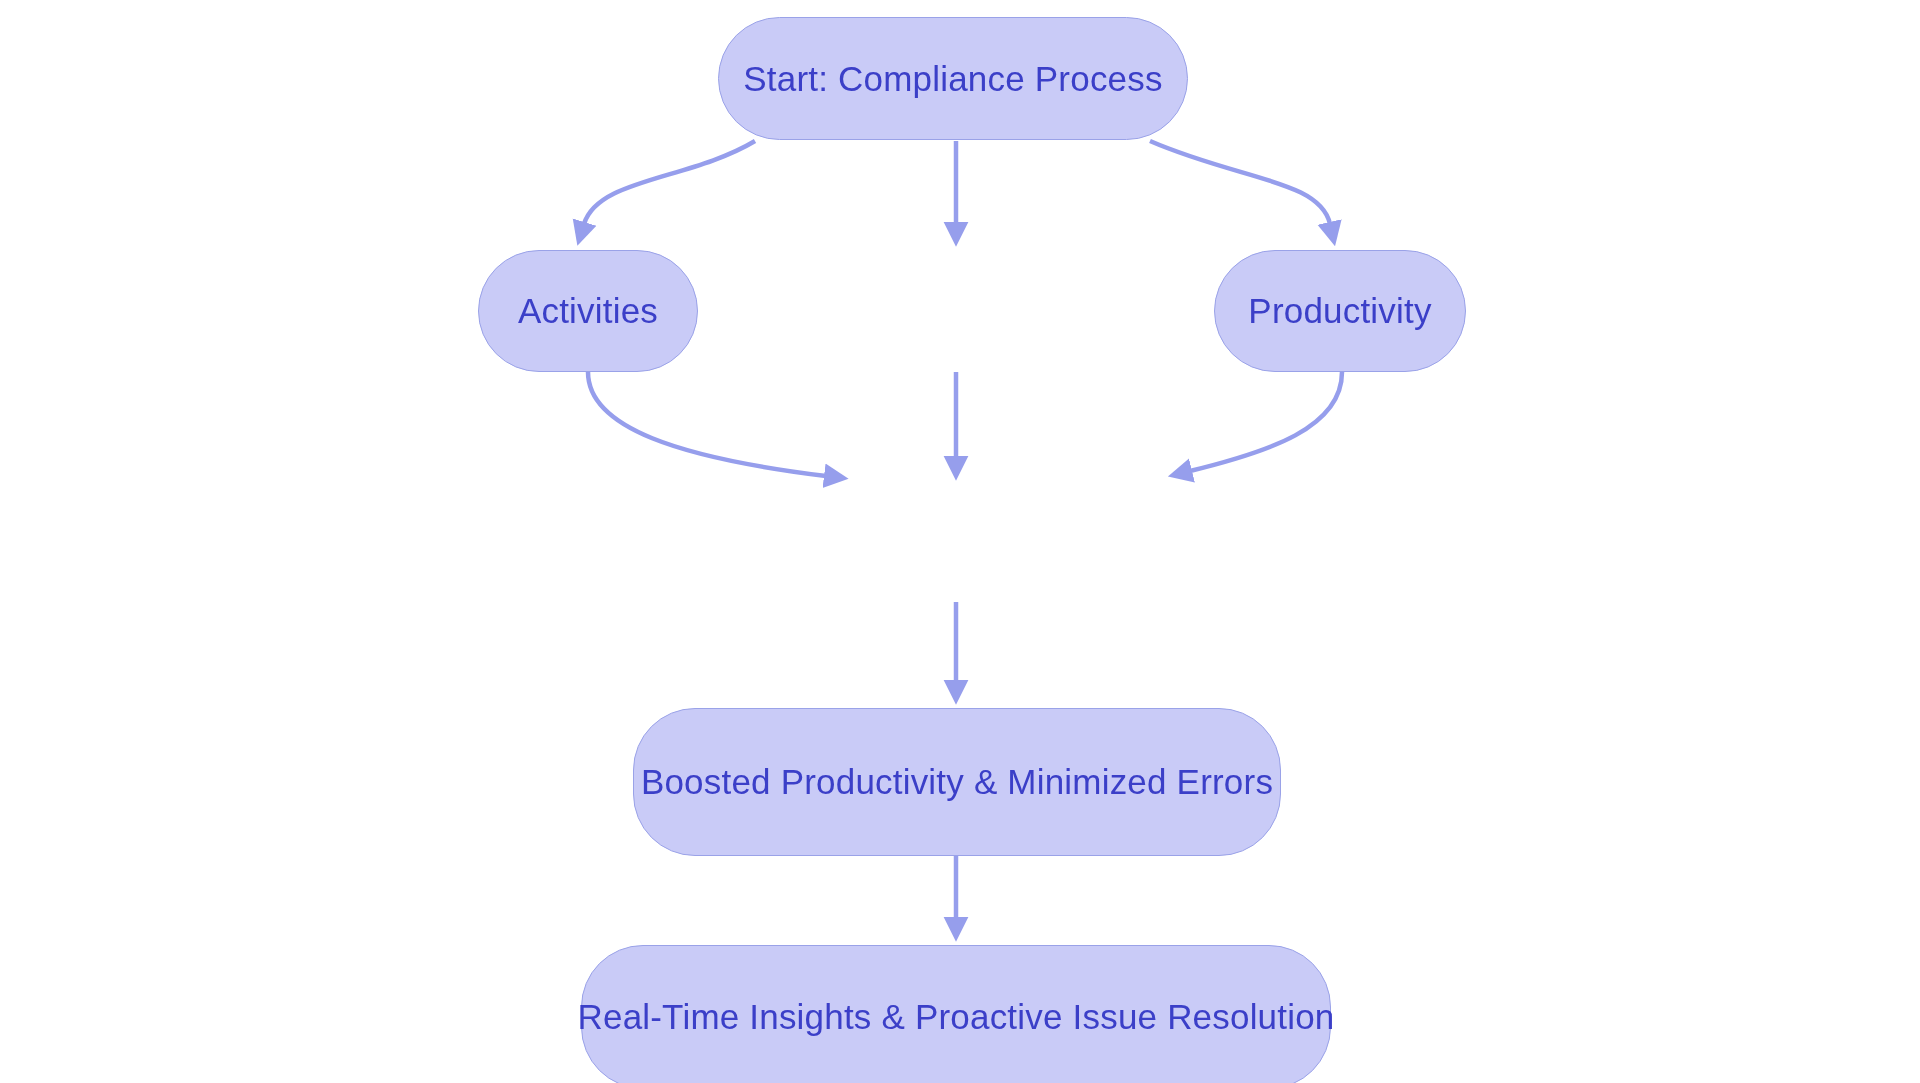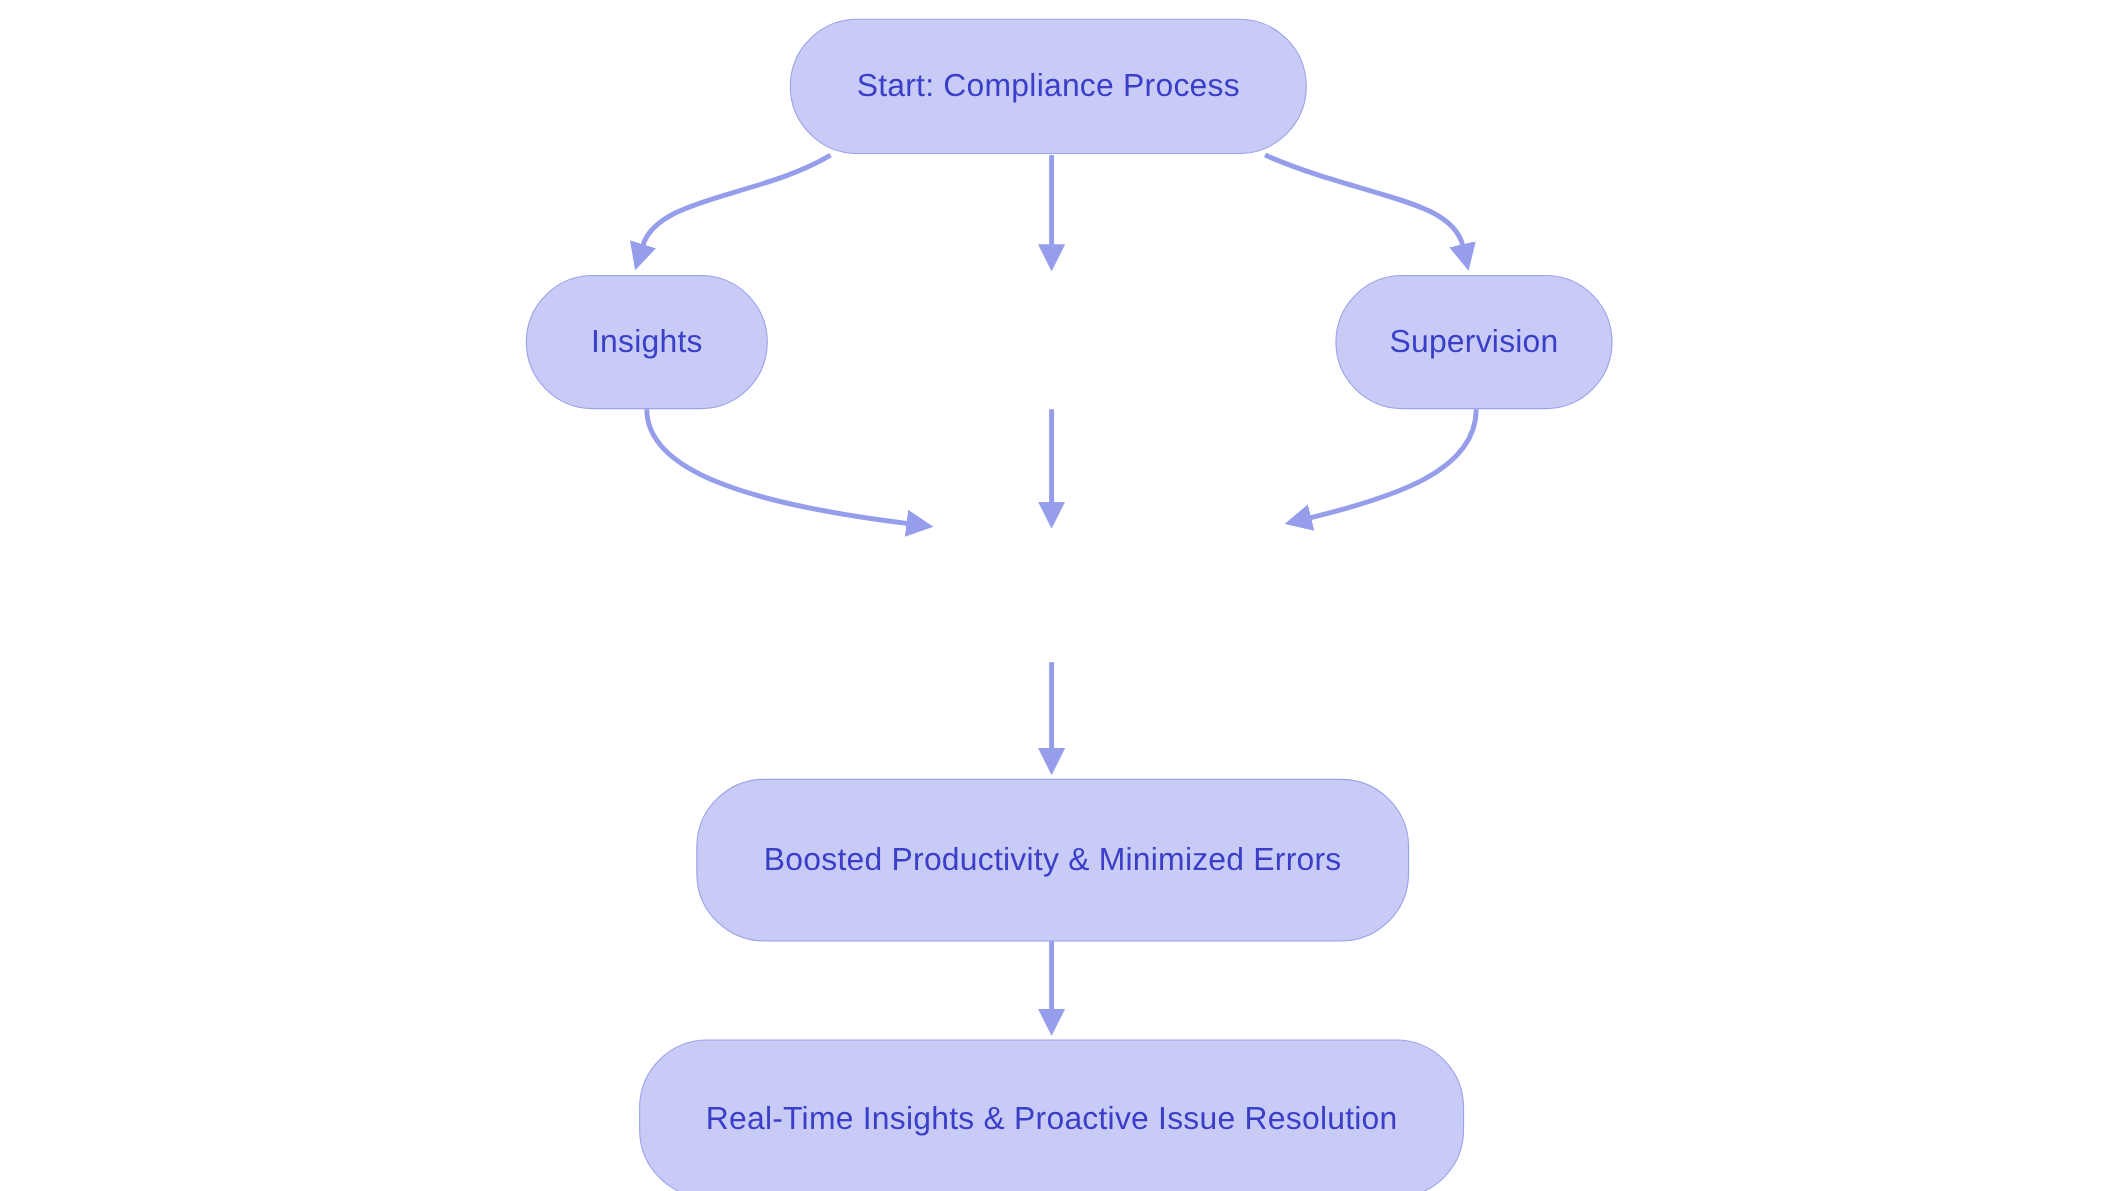--- a/index.html
+++ b/index.html
@@ -30,21 +30,21 @@
     position:absolute;
     box-sizing:border-box;
     background:var(--node-fill);
     border:1.6px solid var(--node-border);
     border-radius:62px;
     display:flex;align-items:center;justify-content:center;
     text-align:center;
   }
   .node span{
     color:var(--node-text);
-    font-size:29px;
+    font-size:35px;
     letter-spacing:0.2px;
     white-space:nowrap;
   }
   
   #node-start        {left:718px;  top:17px;  width:470px; height:123px;}
   #node-archiving    {left:478px;  top:250px; width:220px; height:122px;}
   #node-recordkeeping{left:805px;  top:250px; width:304px; height:122px;}
   #node-supervision  {left:1214px; top:250px; width:252px; height:122px;}
   #node-reduced      {left:642px;  top:484px; width:630px; height:118px;}
   #node-boosted      {left:633px;  top:708px; width:648px; height:148px;}
@@ -69,26 +69,26 @@
     <path class="edge" d="M 1342 372 C 1342 428, 1268 452, 1190 471" marker-end="url(#ah)"></path>
     <path class="edge" d="M 956 602 L 956 682" marker-end="url(#ah)"></path>
     <path class="edge" d="M 956 828 L 956 919" marker-end="url(#ah)"></path>
   </svg>
 
   <div class="node" id="node-start">
     <span>Start: Compliance Process</span>
   </div>
 
   <div class="node" id="node-archiving">
-    <span>Insights</span>
+    <span>Activities</span>
   </div>
 
 
   <div class="node" id="node-supervision">
-    <span>Supervision</span>
+    <span>Productivity</span>
   </div>
 
 
   <div class="node" id="node-boosted">
     <span>Boosted Productivity &amp; Minimized Errors</span>
   </div>
 
   <div class="node" id="node-realtime">
     <span>Real-Time Insights &amp; Proactive Issue Resolution</span>
   </div>

